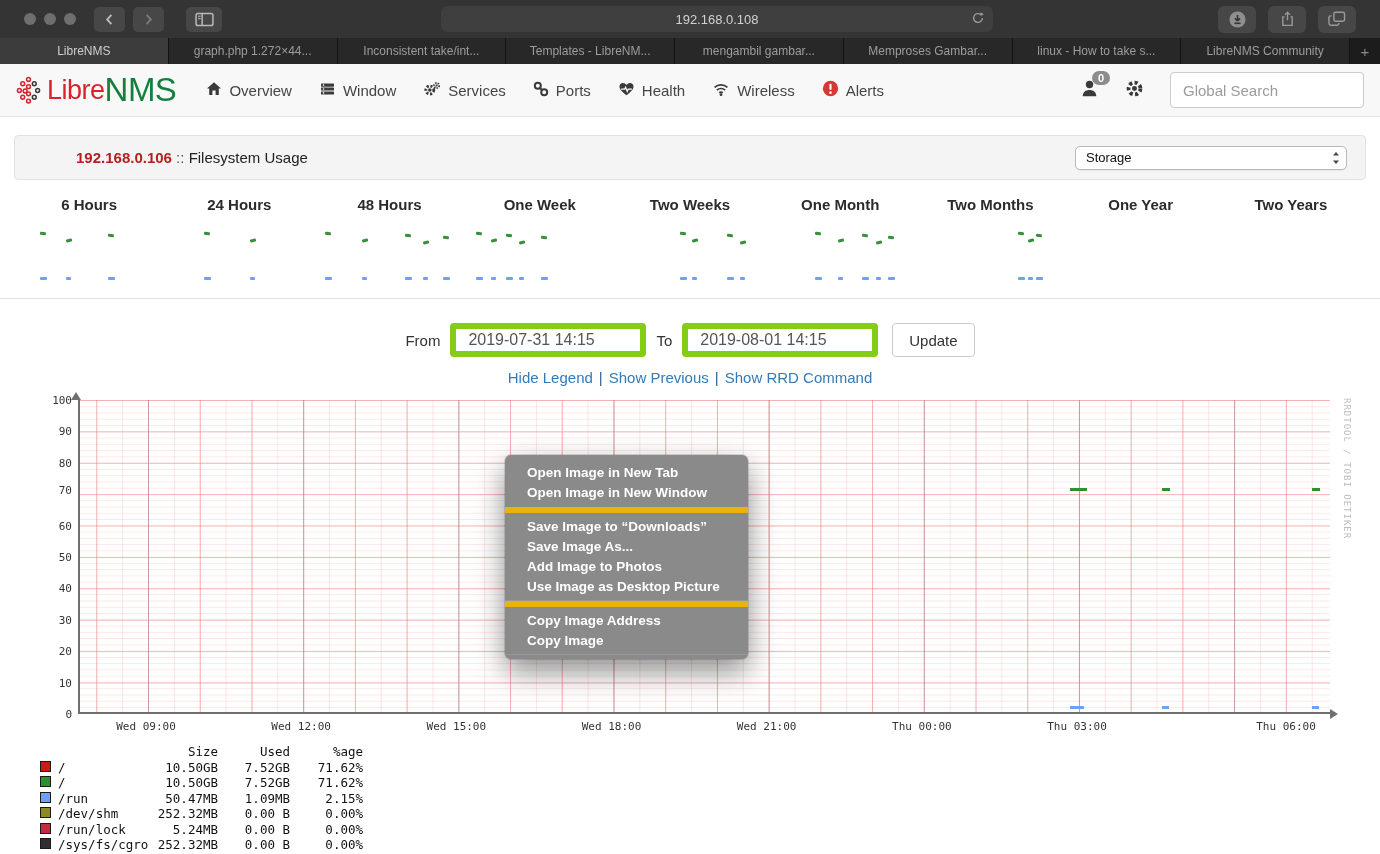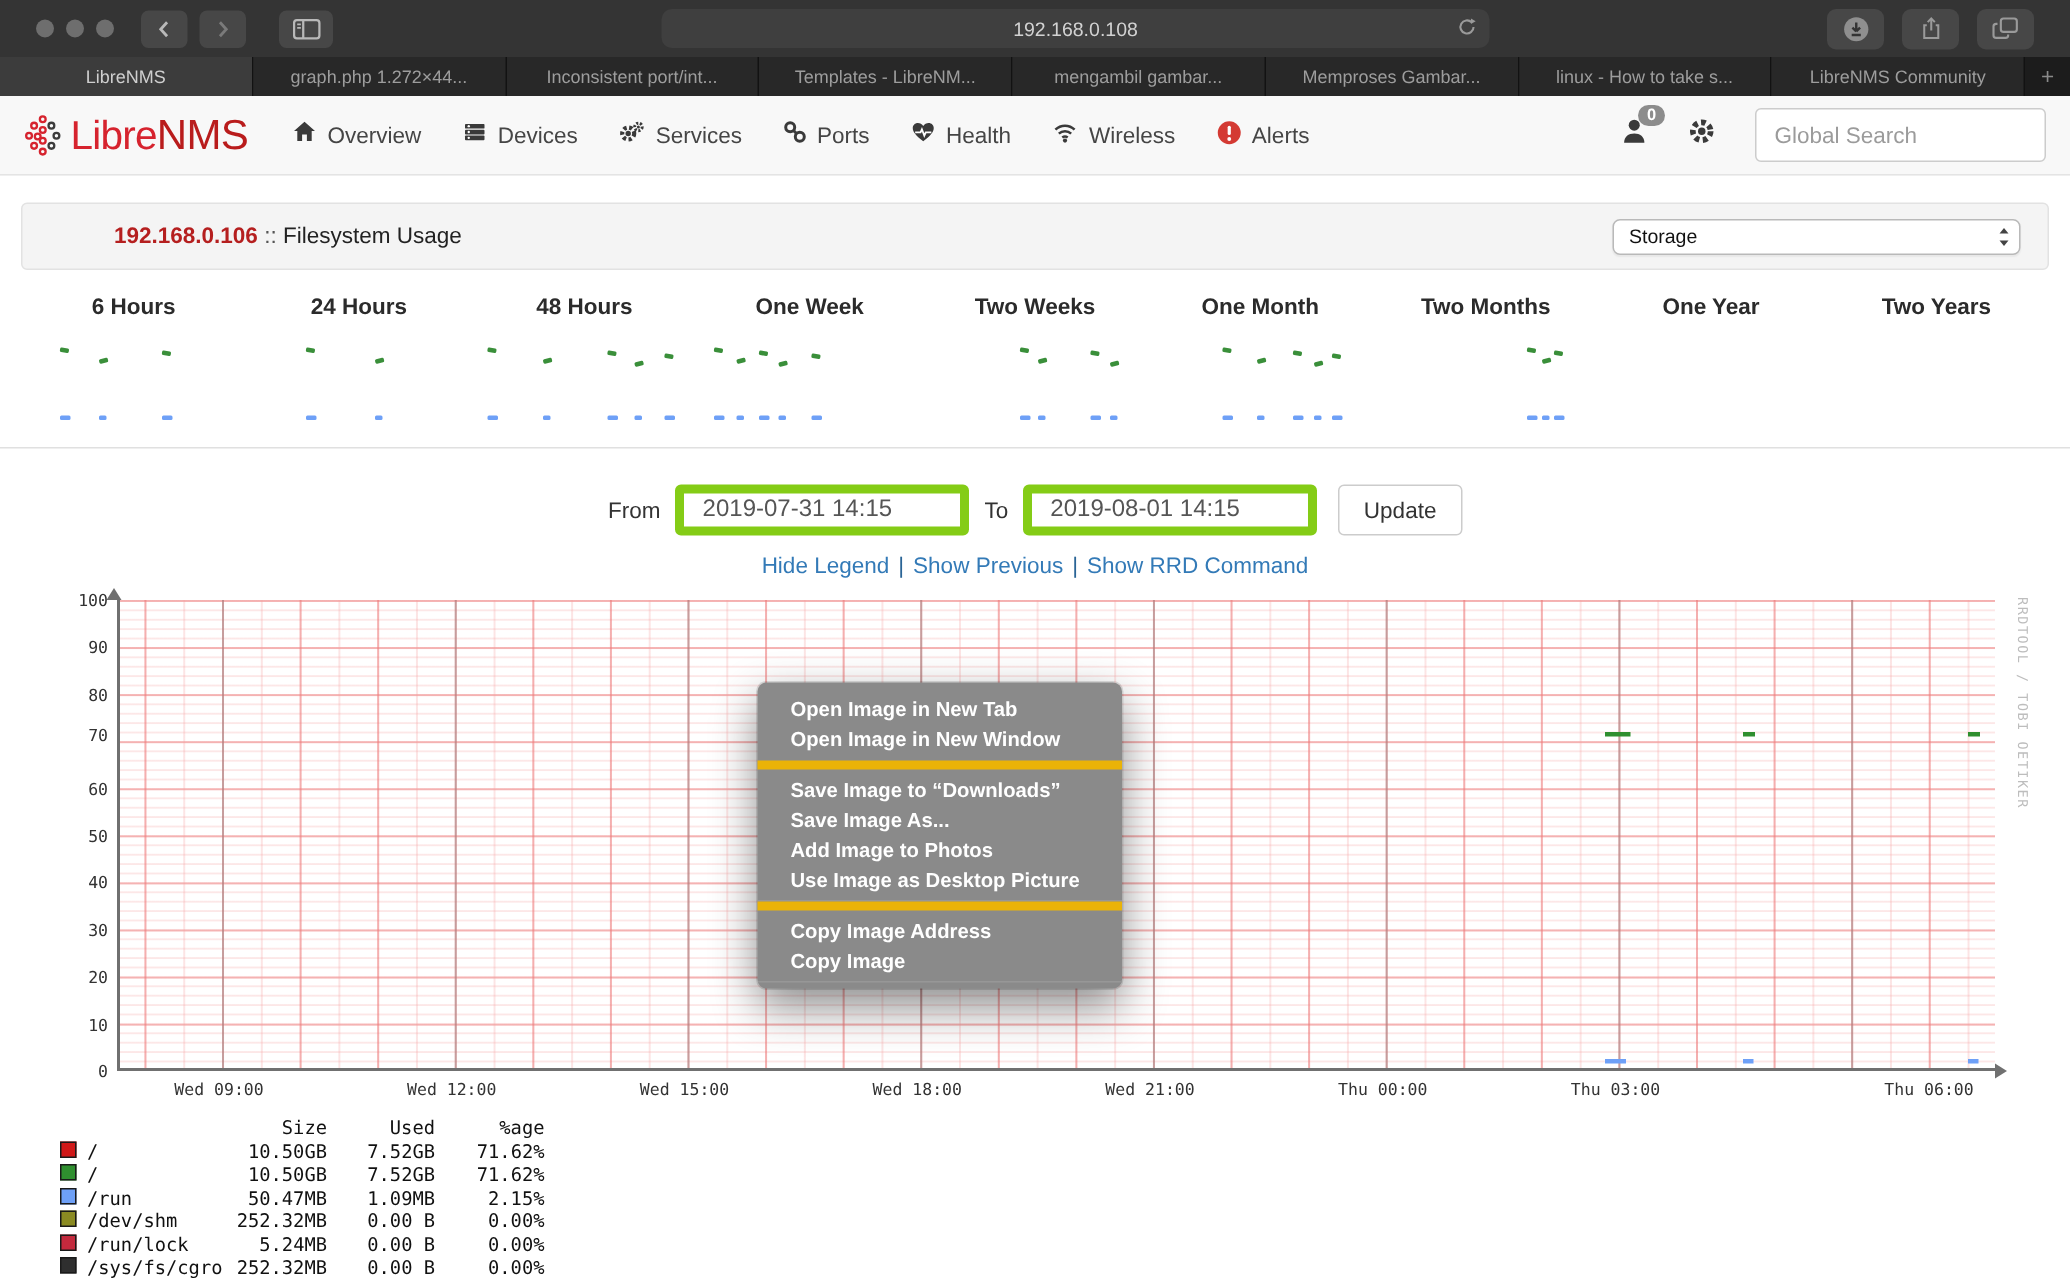--- a/index.html
+++ b/index.html
@@ -27,21 +27,21 @@
          justify-content:center; font-size:12px; color:#9d9d9d; overflow:hidden; white-space:nowrap; }
   .tab.active { background:#3c3c3c; color:#cwcfcf; color:#cfcfcf; }
   .newtab { width:30px; background:#1c1c1c; color:#8a8a8a; display:flex; align-items:center;
             justify-content:center; font-size:15px; }
 
   
   .navbar { height:53px; background:#f8f8f8; border-bottom:1px solid #e4e4e4; display:flex;
             align-items:center; padding:0 16px; }
   .brand { display:flex; align-items:center; margin-right:30px; }
   .brand-libre { color:#d6232e; font-size:27px; letter-spacing:-0.5px; margin-left:6px; }
-  .brand-nms { color:#b91c1c; font-size:28px; letter-spacing:-0.5px; }
+  .brand-nms { color:#15803d; font-size:33px; letter-spacing:-0.5px; }
   .nav-items { display:flex; align-items:center; gap:27px; }
   .nav-item { display:flex; align-items:center; gap:7px; font-size:15px; color:#454545; cursor:pointer; }
   .nav-right { margin-left:auto; display:flex; align-items:center; gap:26px; }
   .user-wrap { position:relative; }
   .user-badge { position:absolute; top:-8px; left:12px; background:#8c8c8c; color:#fff;
                 font-size:11px; font-weight:bold; border-radius:9px; padding:1px 6px; }
   .search-input { width:194px; height:36px; border:1px solid #ccc; border-radius:4px; padding:0 12px;
                   font-size:15px; color:#555; font-family:"Liberation Sans", sans-serif; }
   .search-input::placeholder { color:#9b9b9b; }
 
@@ -174,21 +174,21 @@
           <path d="M4 5.5H3A2 2 0 0 0 1 7.5V14A2 2 0 0 0 3 16H10A2 2 0 0 0 12 14V13.5" fill="none" stroke="#9a9a9a" stroke-width="1.6"></path>
         </svg>
     </button>
   </div>
 </div>
 
 <div class="tab-strip">
   <div id="tabs-host" style="display:flex; flex:1;">
       <div class="tab active">LibreNMS</div>
       <div class="tab">graph.php 1.272×44...</div>
-      <div class="tab">Inconsistent port/int...</div>
+      <div class="tab">Inconsistent take/int...</div>
       <div class="tab">Templates - LibreNM...</div>
       <div class="tab">mengambil gambar...</div>
       <div class="tab">Memproses Gambar...</div>
       <div class="tab">linux - How to take s...</div>
       <div class="tab">LibreNMS Community</div>
     </div>
   <div class="newtab">+</div>
 </div>
 
 <header class="navbar">
@@ -226,21 +226,21 @@
               <rect x="1.5" y="2.6" width="13" height="3.1" rx="0.6"></rect>
               <rect x="1.5" y="6.5" width="13" height="3.1" rx="0.6"></rect>
               <rect x="1.5" y="10.4" width="13" height="3.1" rx="0.6"></rect>
             </g>
             <g fill="#fff">
               <circle cx="4" cy="4.1" r="0.8"></circle>
               <circle cx="4" cy="8" r="0.8"></circle>
               <circle cx="4" cy="11.9" r="0.8"></circle>
             </g>
           </svg></span>
-        <span>Devices</span>
+        <span>Window</span>
       </div>
       <div class="nav-item">
         <span class="nav-icon"><svg viewBox="0 0 18 16" width="18" height="16">
             <circle cx="6.8" cy="9" r="4" fill="none" stroke="#3a3a3a" stroke-width="2.8" stroke-dasharray="2.1 1.7"></circle>
             <circle cx="6.8" cy="9" r="1.8" fill="#3a3a3a"></circle>
             <circle cx="13.6" cy="4.6" r="2.5" fill="none" stroke="#3a3a3a" stroke-width="2" stroke-dasharray="1.4 1.1"></circle>
             <circle cx="13.6" cy="4.6" r="1" fill="#3a3a3a"></circle>
           </svg></span>
         <span>Services</span>
       </div>

